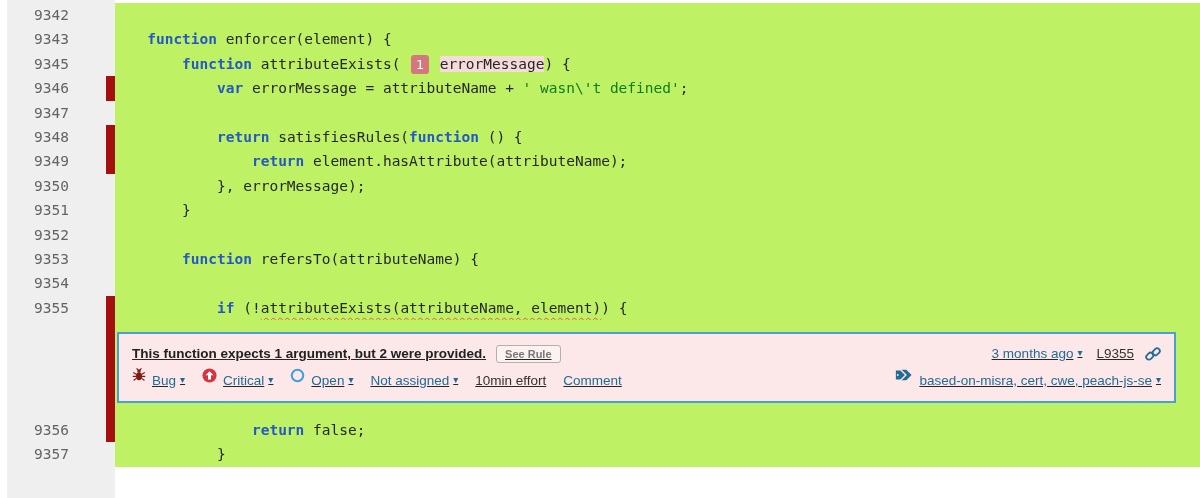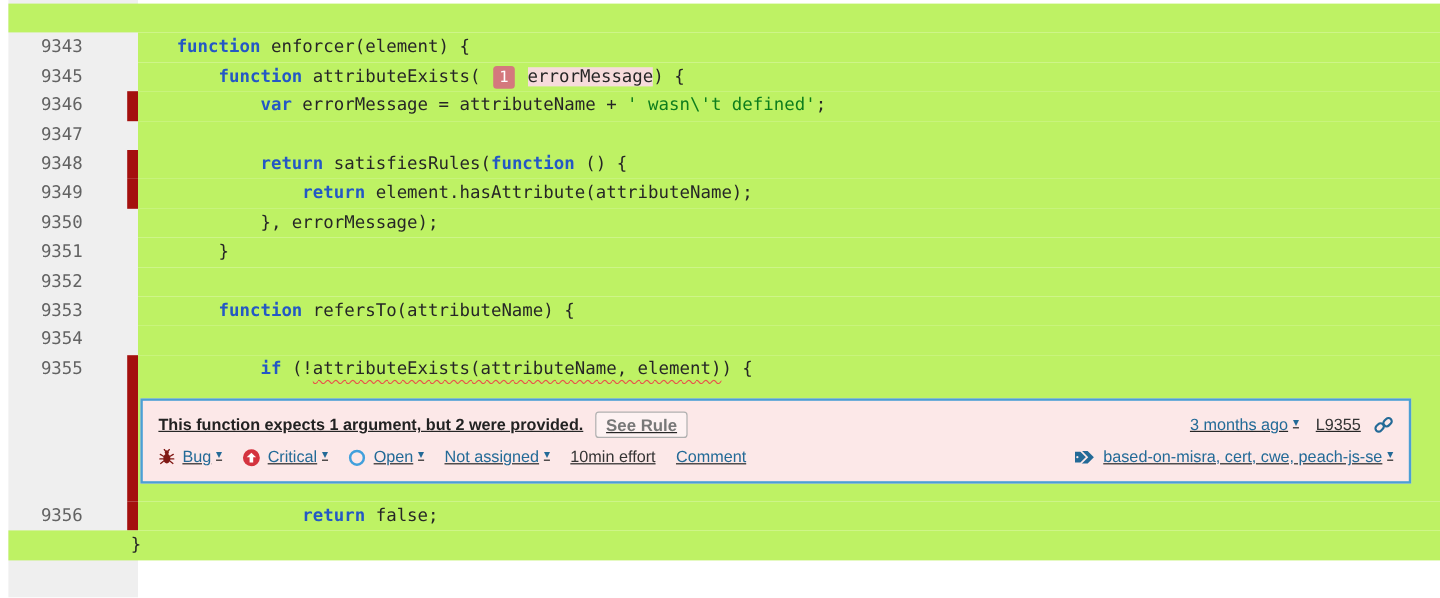--- a/index.html
+++ b/index.html
@@ -57,40 +57,41 @@
     font-family:"Liberation Sans", sans-serif;
     white-space:normal;
   }
   .ib-row { display:flex; align-items:center; height:26px; font-size:13.5px; line-height:26px;text-decoration:underline; }
   .ib-row2 { height:24px; margin-top:2px; }
   .spacer { flex:1; }
 
   .issue-msg { font-weight:bold; color:#222; }
   .see-rule {
     margin-left:10px; font-family:"Liberation Sans", sans-serif;
-    font-size:14px; font-weight:bold; color:#787878;
+    font-size:11px; font-weight:bold; color:#787878;
     background:rgba(255,255,255,0.45); border:1px solid #b0b0b0; border-radius:3px;
     padding:2px 8px; cursor:pointer;
   }
   .blue { color:var(--link_blue, #236a97); }
   .caret { color:var(--link_blue, #236a97); font-size:10px; margin-left:4px; position:relative; top:-1px; }
   .dark { color:#333; }
-  .ib-item { display:inline-flex; align-items:center; }
+  .ib-item { display:inline-flex; align-items:flex-start; }
   .mr { margin-right:17px; }
   .icn { display:inline-flex; align-items:center; margin-right:6px; }
   .line-ref { margin-left:14px; color:#333; }
   .permalink { margin-left:11px; display:inline-flex; align-items:center; cursor:pointer; }
 </style>
 </head>
 <body>
 
 <div class="viewer">
   <div class="gutter-bg"></div>
   <div>
       <div class="row">
+        <div class="gutter-cell">9342</div>
         <div class="code-cell"></div>
       </div>
       <div class="row">
         <div class="gutter-cell">9343</div>
         <div class="code-cell"><span class="plain">   </span><span class="kw">function</span><span class="plain"> enforcer(element) {</span></div>
       </div>
       <div class="row">
         <div class="gutter-cell">9345</div>
         <div class="code-cell"><span class="plain">       </span><span class="kw">function</span><span class="plain"> attributeExists( </span><span class="badge">1</span><span class="plain"> </span><span class="hl">errorMessage</span><span class="plain">) {</span></div>
       </div>
@@ -216,16 +217,17 @@
       <span class="caret">▾</span>
     </span>
   </div>
 </div></div>
       </div>
       <div class="row">
         <div class="gutter-cell">9356<span class="marker"></span></div>
         <div class="code-cell"><span class="plain">               </span><span class="kw">return</span><span class="plain"> false;</span></div>
       </div>
       <div class="row">
+        <div class="gutter-cell">9357</div>
         <div class="code-cell"><span class="plain">           }</span></div>
       </div>
     </div>
 </div>
 
 </body></html>

